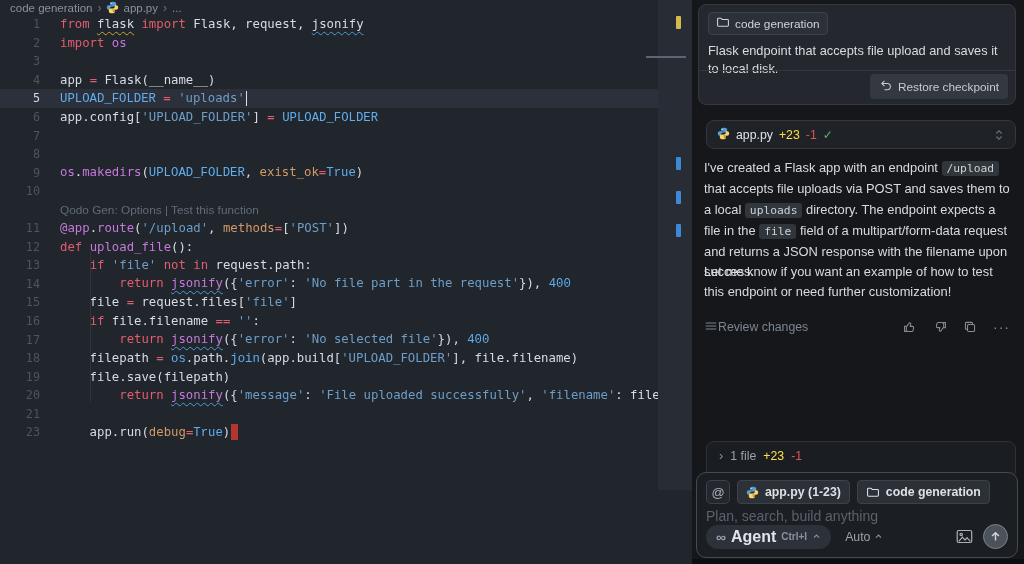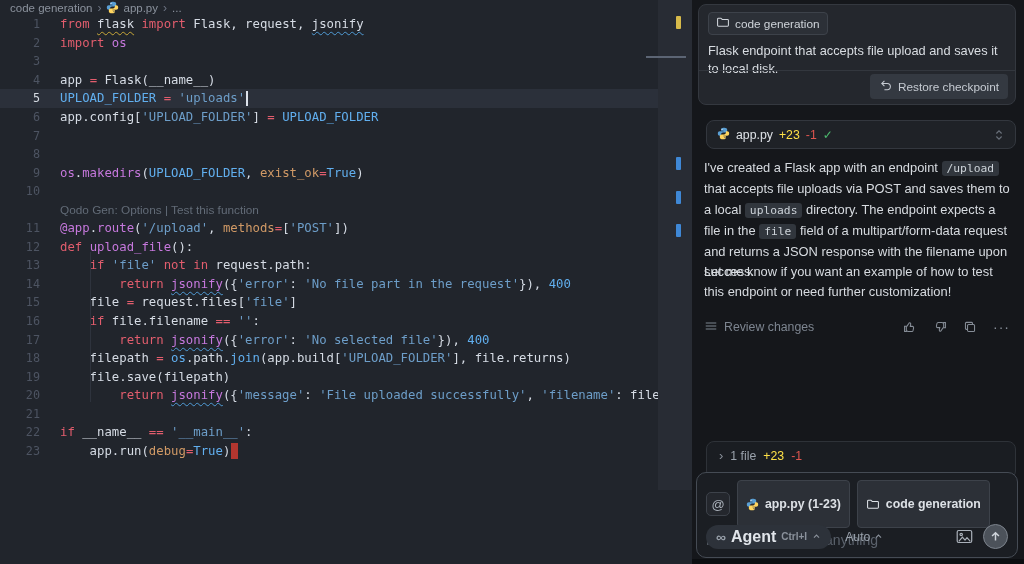--- a/index.html
+++ b/index.html
@@ -18,21 +18,21 @@
 
   #code-area { position:absolute; left:0; top:15px; right:0; }
   .cl { position:relative; height:18.55px; display:flex; align-items:center;
         font-family:"DejaVu Sans Mono", monospace; font-size:12.3px; white-space:pre; }
   .cl.active { background:#2b303a; }
   .ln { display:inline-block; width:40px; text-align:right; color:#4d5462;
         font-size:11.8px; flex:0 0 40px; }
   .cl.active .ln { color:#d5dae2; }
   .ct { margin-left:20px; }
   .tk.k { color:#e25d6d; } .tk.s { color:#6d9ec9; } .tk.p { color:#c678dd; }
-  .tk.b { color:#61afef; } .tk.o { color:#d19a66; } .tk.w { color:#d6dce5; }
+  .tk.b { color:#61afef;font-family:Liberation Mono, monospace; } .tk.o { color:#d19a66; } .tk.w { color:#d6dce5; }
   .tk.sqy { text-decoration:underline; text-decoration-style:wavy;
             text-decoration-color:#c8a838; text-decoration-thickness:1px; text-underline-offset:3px; }
   .tk.sqb { text-decoration:underline; text-decoration-style:wavy;
             text-decoration-color:#4f9cd6; text-decoration-thickness:1px; text-underline-offset:3px; }
   .cl.lens { color:#626b77; font-family:"Liberation Sans", sans-serif; font-size:11.8px;
              padding-left:60px; }
   .caret { display:inline-block; width:1.5px; height:15px; background:#dce2ea;
            vertical-align:middle; margin-left:1px; }
   .redblock { display:inline-block; width:7px; height:16px; background:#b3362f;
               vertical-align:middle; margin-left:1px; }
@@ -65,40 +65,40 @@
   .expander { margin-left:auto; color:#6a717b; display:flex; }
 
   .msg { position:absolute; left:12px; right:10px; font-size:12.9px;
          line-height:20.3px; color:#d7dbe0; }
   .msg code { font-family:"DejaVu Sans Mono", monospace; font-size:11.3px;
               background:#31363d; border-radius:3px; padding:1px 5px; color:#ccd2d8; }
   #msg1 { top:158px; } #msg2 { top:262px; }
 
   .review-row { position:absolute; left:12px; right:14px; top:318px; height:18px;
                 display:flex; align-items:center; color:#7d8590; font-size:12.3px; }
-  .review-left { display:flex; align-items:center; gap:6px; cursor:pointer; }
+  .review-left { display:flex; align-items:center; gap:0; cursor:pointer; }
   .review-icons { margin-left:auto; display:flex; align-items:center; gap:16px; color:#868d97; }
   .review-icons .ic { display:flex; cursor:pointer; }
   .dots { font-size:14px; letter-spacing:1px; color:#868d97; }
 
   .files-summary { position:absolute; left:14px; right:8px; top:441px; height:38px;
                    background:#1a1d22; border:1px solid #2e3238; border-radius:8px;
                    display:flex; align-items:flex-start; gap:7px; padding:7px 12px;
                    font-size:12.3px; color:#9aa2ac; }
   .files-summary .chev { color:#8a919b; font-size:13px; line-height:14px; }
 
   .composer { position:absolute; left:4px; right:6px; top:472px; height:86px;
               background:#1b1e23; border:1px solid #454b54; border-radius:10px;
               padding:7px 9px; z-index:2; }
   .chips-row { display:flex; align-items:center; gap:7px; }
   .at-btn { width:24px; height:24px; border-radius:5px; border:1px solid #3d424a;
             background:#24272d; color:#aab1ba; font-size:13px; display:flex;
             align-items:center; justify-content:center; cursor:pointer; font-family:inherit; }
   .cchip { display:inline-flex; align-items:center; gap:6px; background:#2c3037;
-           border:1px solid #3d424a; border-radius:4px; padding:16px 8px;
+           border:1px solid #3d424a; border-radius:4px; padding:4px 8px;
            font-size:12.3px; color:#dde1e6; font-weight:bold; }
   .placeholder { margin-top:4px; font-size:14px; color:#5b626c; }
   .composer-bottom { position:absolute; left:9px; right:9px; bottom:8px;
                      display:flex; align-items:center; gap:14px; }
   .agent-pill { display:inline-flex; align-items:center; gap:5px; background:#2d323a;
                 border-radius:12px; height:24px; padding:0 10px; cursor:pointer; }
   .agent-pill .inf { color:#9aa2ac; font-size:14px; font-weight:bold; }
   .agent-pill .aname { color:#e1e5ea; font-size:16px; font-weight:bold; }
   .agent-pill .kbd { color:#8a919b; font-size:10px;font-weight:bold; }
   .chevup { color:#8a919b; display:flex; }
@@ -144,25 +144,24 @@
         <div class="cl"><span class="ln">9</span><span class="ct"><span class="tk p">os</span><span class="tk w">.</span><span class="tk p">makedirs</span><span class="tk w">(</span><span class="tk b">UPLOAD_FOLDER</span><span class="tk w">, </span><span class="tk o">exist_ok</span><span class="tk k">=</span><span class="tk b">True</span><span class="tk w">)</span></span></div>
         <div class="cl"><span class="ln">10</span><span class="ct"></span></div>
         <div class="cl lens">Qodo Gen: Options | Test this function</div>
         <div class="cl"><span class="ln">11</span><span class="ct"><span class="tk p">@app</span><span class="tk w">.</span><span class="tk p">route</span><span class="tk w">(</span><span class="tk s">'/upload'</span><span class="tk w">, </span><span class="tk o">methods</span><span class="tk k">=</span><span class="tk w">[</span><span class="tk s">'POST'</span><span class="tk w">])</span></span></div>
         <div class="cl"><span class="ln">12</span><span class="ct"><span class="tk k">def </span><span class="tk p">upload_file</span><span class="tk w">():</span></span></div>
         <div class="cl"><span class="ln">13</span><span class="ct"><span class="tk w">    </span><span class="tk k">if </span><span class="tk s">'file'</span><span class="tk k"> not in </span><span class="tk w">request.path:</span></span></div>
         <div class="cl"><span class="ln">14</span><span class="ct"><span class="tk w">        </span><span class="tk k">return </span><span class="tk p sqb">jsonify</span><span class="tk w">({</span><span class="tk s">'error'</span><span class="tk w">: </span><span class="tk s">'No file part in the request'</span><span class="tk w">}), </span><span class="tk b">400</span></span></div>
         <div class="cl"><span class="ln">15</span><span class="ct"><span class="tk w">    file </span><span class="tk k">=</span><span class="tk w"> request.files[</span><span class="tk s">'file'</span><span class="tk w">]</span></span></div>
         <div class="cl"><span class="ln">16</span><span class="ct"><span class="tk w">    </span><span class="tk k">if </span><span class="tk w">file.filename </span><span class="tk k">==</span><span class="tk s"> ''</span><span class="tk w">:</span></span></div>
         <div class="cl"><span class="ln">17</span><span class="ct"><span class="tk w">        </span><span class="tk k">return </span><span class="tk p sqb">jsonify</span><span class="tk w">({</span><span class="tk s">'error'</span><span class="tk w">: </span><span class="tk s">'No selected file'</span><span class="tk w">}), </span><span class="tk b">400</span></span></div>
-        <div class="cl"><span class="ln">18</span><span class="ct"><span class="tk w">    filepath </span><span class="tk k">=</span><span class="tk w"> </span><span class="tk b">os</span><span class="tk w">.path.</span><span class="tk b">join</span><span class="tk w">(app.build[</span><span class="tk s">'UPLOAD_FOLDER'</span><span class="tk w">], file.returns)</span></span></div>
+        <div class="cl"><span class="ln">18</span><span class="ct"><span class="tk w">    filepath </span><span class="tk k">=</span><span class="tk w"> </span><span class="tk b">os</span><span class="tk w">.path.</span><span class="tk b">join</span><span class="tk w">(app.build[</span><span class="tk s">'UPLOAD_FOLDER'</span><span class="tk w">], file.filename)</span></span></div>
         <div class="cl"><span class="ln">19</span><span class="ct"><span class="tk w">    file.save(filepath)</span></span></div>
         <div class="cl"><span class="ln">20</span><span class="ct"><span class="tk w">        </span><span class="tk k">return </span><span class="tk p sqb">jsonify</span><span class="tk w">({</span><span class="tk s">'message'</span><span class="tk w">: </span><span class="tk s">'File uploaded successfully'</span><span class="tk w">, </span><span class="tk s">'filename'</span><span class="tk w">: file.filena</span></span></div>
         <div class="cl"><span class="ln">21</span><span class="ct"></span></div>
-        <div class="cl"><span class="ln">22</span><span class="ct"><span class="tk k">if </span><span class="tk w">__name__ </span><span class="tk k">==</span><span class="tk s"> '__main__'</span><span class="tk w">:</span></span></div>
         <div class="cl"><span class="ln">23</span><span class="ct"><span class="tk w">    app.run(</span><span class="tk o">debug</span><span class="tk k">=</span><span class="tk b">True</span><span class="tk w">)</span><span class="redblock"></span></span></div>
       </div>
     <div class="indent-guide" style="left:90px; top:252px; height:150px;"></div>
     <div class="ruler" id="ruler">
         <div class="mk" style="top: 16px; height: 13px; background: rgb(215, 186, 74);"></div>
         <div class="mkline" style="top: 56px;"></div>
         <div class="mk" style="top: 157px; height: 13px; background: rgb(63, 136, 214);"></div>
         <div class="mk" style="top: 191px; height: 13px; background: rgb(63, 136, 214);"></div>
         <div class="mk" style="top: 224px; height: 13px; background: rgb(63, 136, 214);"></div>
       </div>

